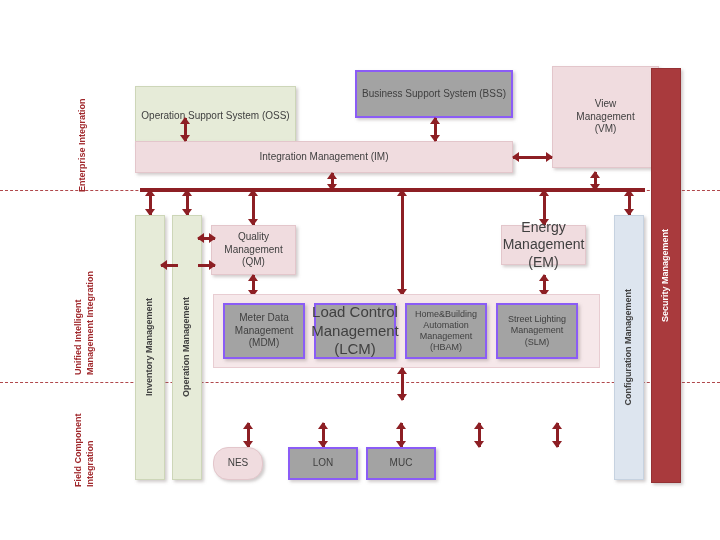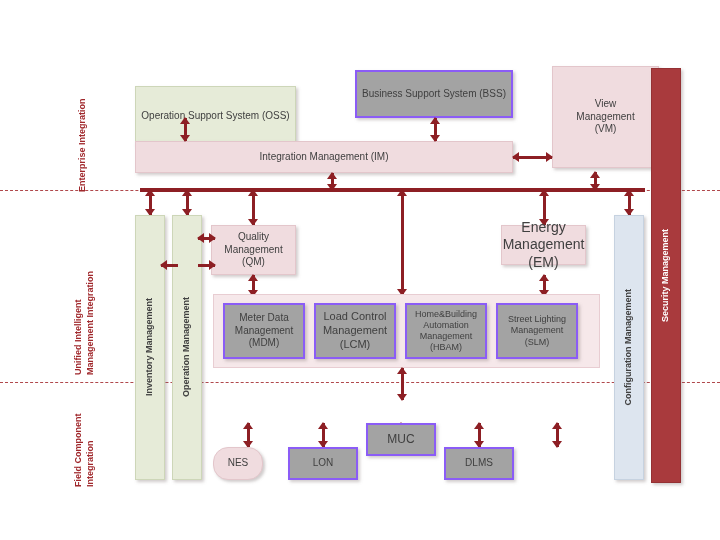--- a/index.html
+++ b/index.html
@@ -279,21 +279,21 @@
       <div class="head up"></div>
       <div class="head down"></div>
   </div>
 
   <div class="inner-container" style="left:213px; top:294px; width:387px; height:74px;"></div>
 
   <div class="box box-white" style="left:223px; top:303px; width:82px; height:56px; font-size:10px; white-space:pre-line;">Meter Data
 Management
 (MDM)</div>
 
-  <div class="box box-white" style="left:314px; top:303px; width:82px; height:56px; font-size:11px; white-space:pre-line;">Load Control
+  <div class="box box-white" style="left:314px; top:303px; width:82px; height:56px; font-size:15px; white-space:pre-line;">Load Control
 Management
 (LCM)</div>
 
   <div class="box box-white" style="left:405px; top:303px; width:82px; height:56px; font-size:9px; white-space:pre-line;">Home&amp;Building
 Automation
 Management
 (HBAM)</div>
 
   <div class="box box-white" style="left:496px; top:303px; width:82px; height:56px; font-size:9px; white-space:pre-line;">Street Lighting
 Management
@@ -329,23 +329,22 @@
   <div class="arrow-v" style="left:550px; top:423px; width:14px; height:24px;">
     <div class="shaft"></div>
       <div class="head up"></div>
       <div class="head down"></div>
   </div>
 
   <div class="box box-pink" style="left:213px; top:447px; width:50px; height:33px; font-size:10px;border-radius:15px;">NES</div>
 
   <div class="box box-white" style="left:288px; top:447px; width:70px; height:33px; font-size:10px;">LON</div>
 
-  <div class="box box-white" style="left:366px; top:423px; width:70px; height:33px; font-size:12px;">MUC</div>
-
-  <div class="box box-white" style="left:444px; top:447px; width:70px; height:33px; font-size:10px;">DLMS</div>
+  <div class="box box-white" style="left:366px; top:447px; width:70px; height:33px; font-size:10px;">MUC</div>
+
 
 
   <div class="box box-blue" style="left:614px; top:215px; width:30px; height:265px;">
     <span class="vert" style="font-size:9px; font-weight:bold;">Configuration Management</span>
   </div>
 
   <div class="box box-darkred" style="left:651px; top:68px; width:30px; height:415px;">
     <span class="vert" style="font-size:9px; font-weight:bold;">Security Management</span>
   </div>
 

